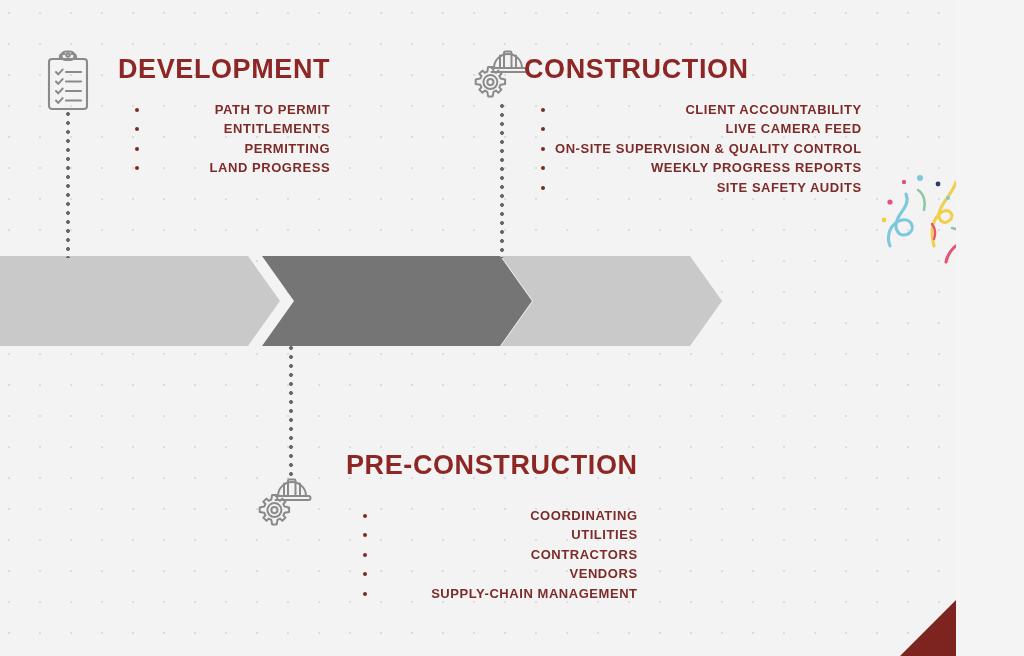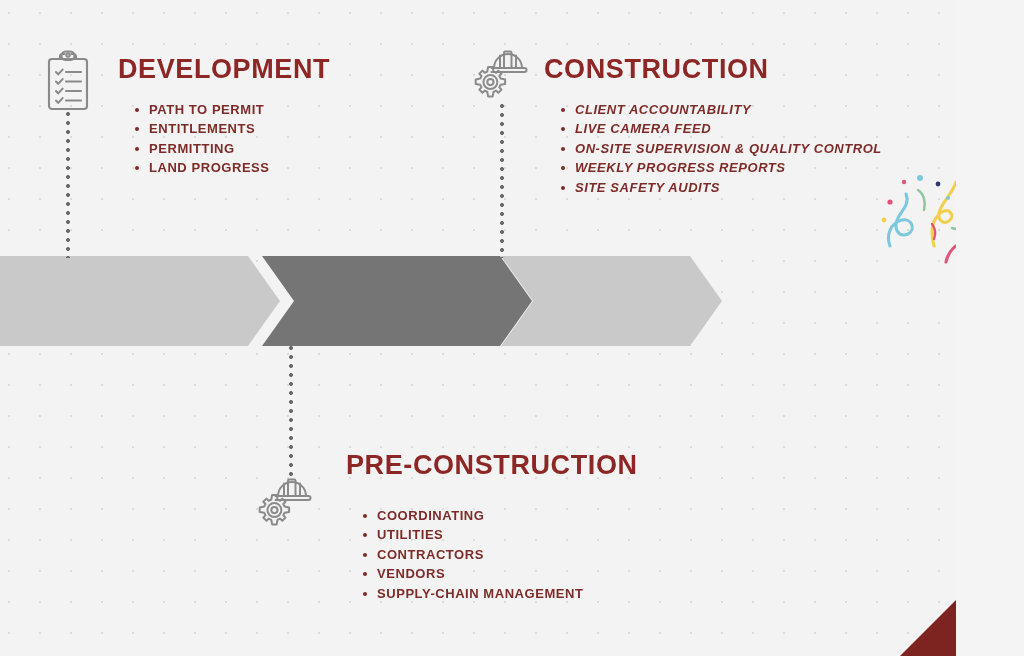--- a/index.html
+++ b/index.html
@@ -102,38 +102,39 @@
   }
   .bullets li {
     position: relative;
     font-size: 13px;
     font-weight: bold;
     letter-spacing: 0.55px;
     color: #7d2b28;
     line-height: 19.4px;
     padding-left: 15px;
     white-space: nowrap;
+    text-align: right;
   }
   .bullets li::before {
     content: "";
     position: absolute;
     left: 1px;
     top: 8px;
     width: 4px;
     height: 4px;
     border-radius: 50%;
     background: #7d2b28;
   }
 
   
   #stage-development { left: 118px; top: 56px; }
   #stage-development .bullets { margin-top: 17px; margin-left: 16px; }
 
-  #stage-construction { left: 544px; top: 56px; }
-  #stage-construction .bullets { margin-top: 17px; margin-left: 16px; font-style: italic; }
+  #stage-construction { left: 524px; top: 56px; }
+  #stage-construction .bullets { margin-top: 17px; margin-left: 16px; }
 
   #stage-preconstruction { left: 346px; top: 452px; }
   #stage-preconstruction .bullets { margin-top: 27px; margin-left: 16px; }
 
   
   #grand-opening {
     position: absolute;
     left: 750px;
     top: 252px;
     width: 260px;

